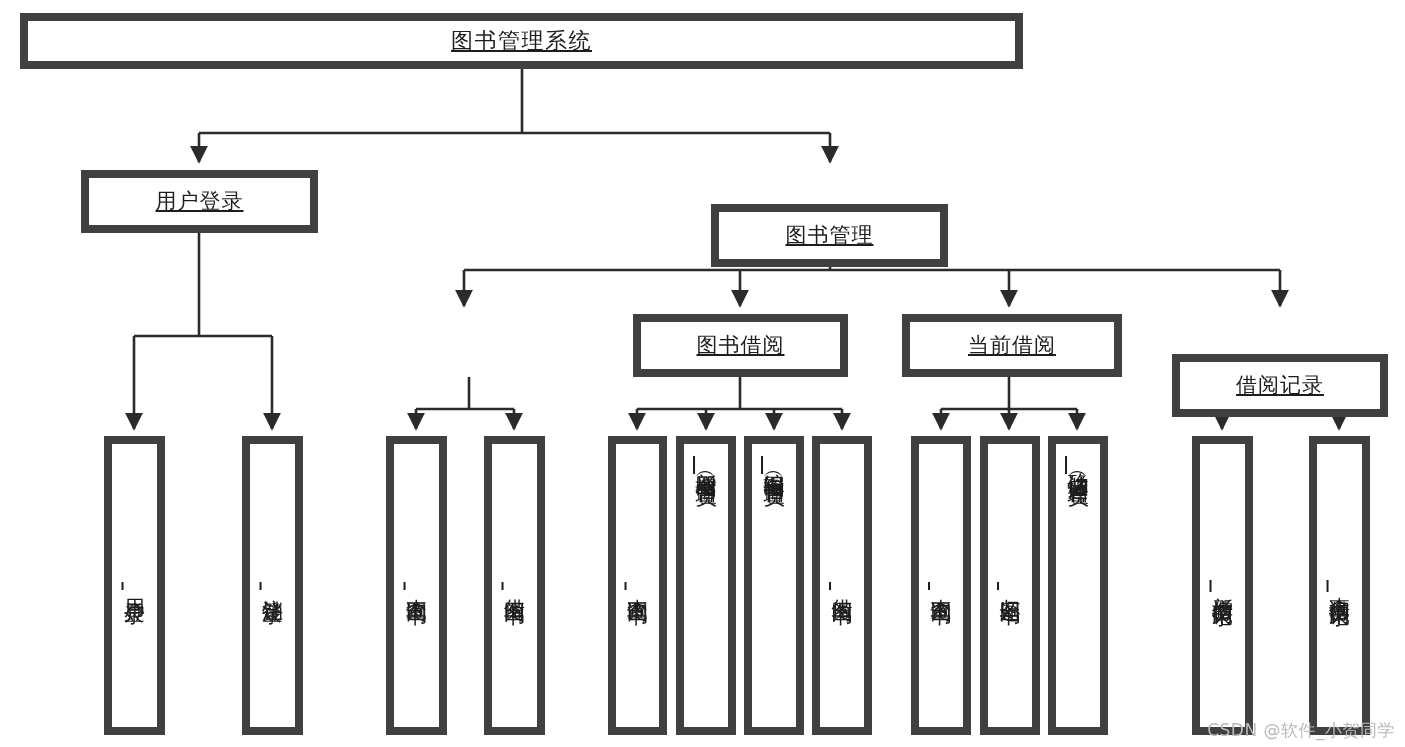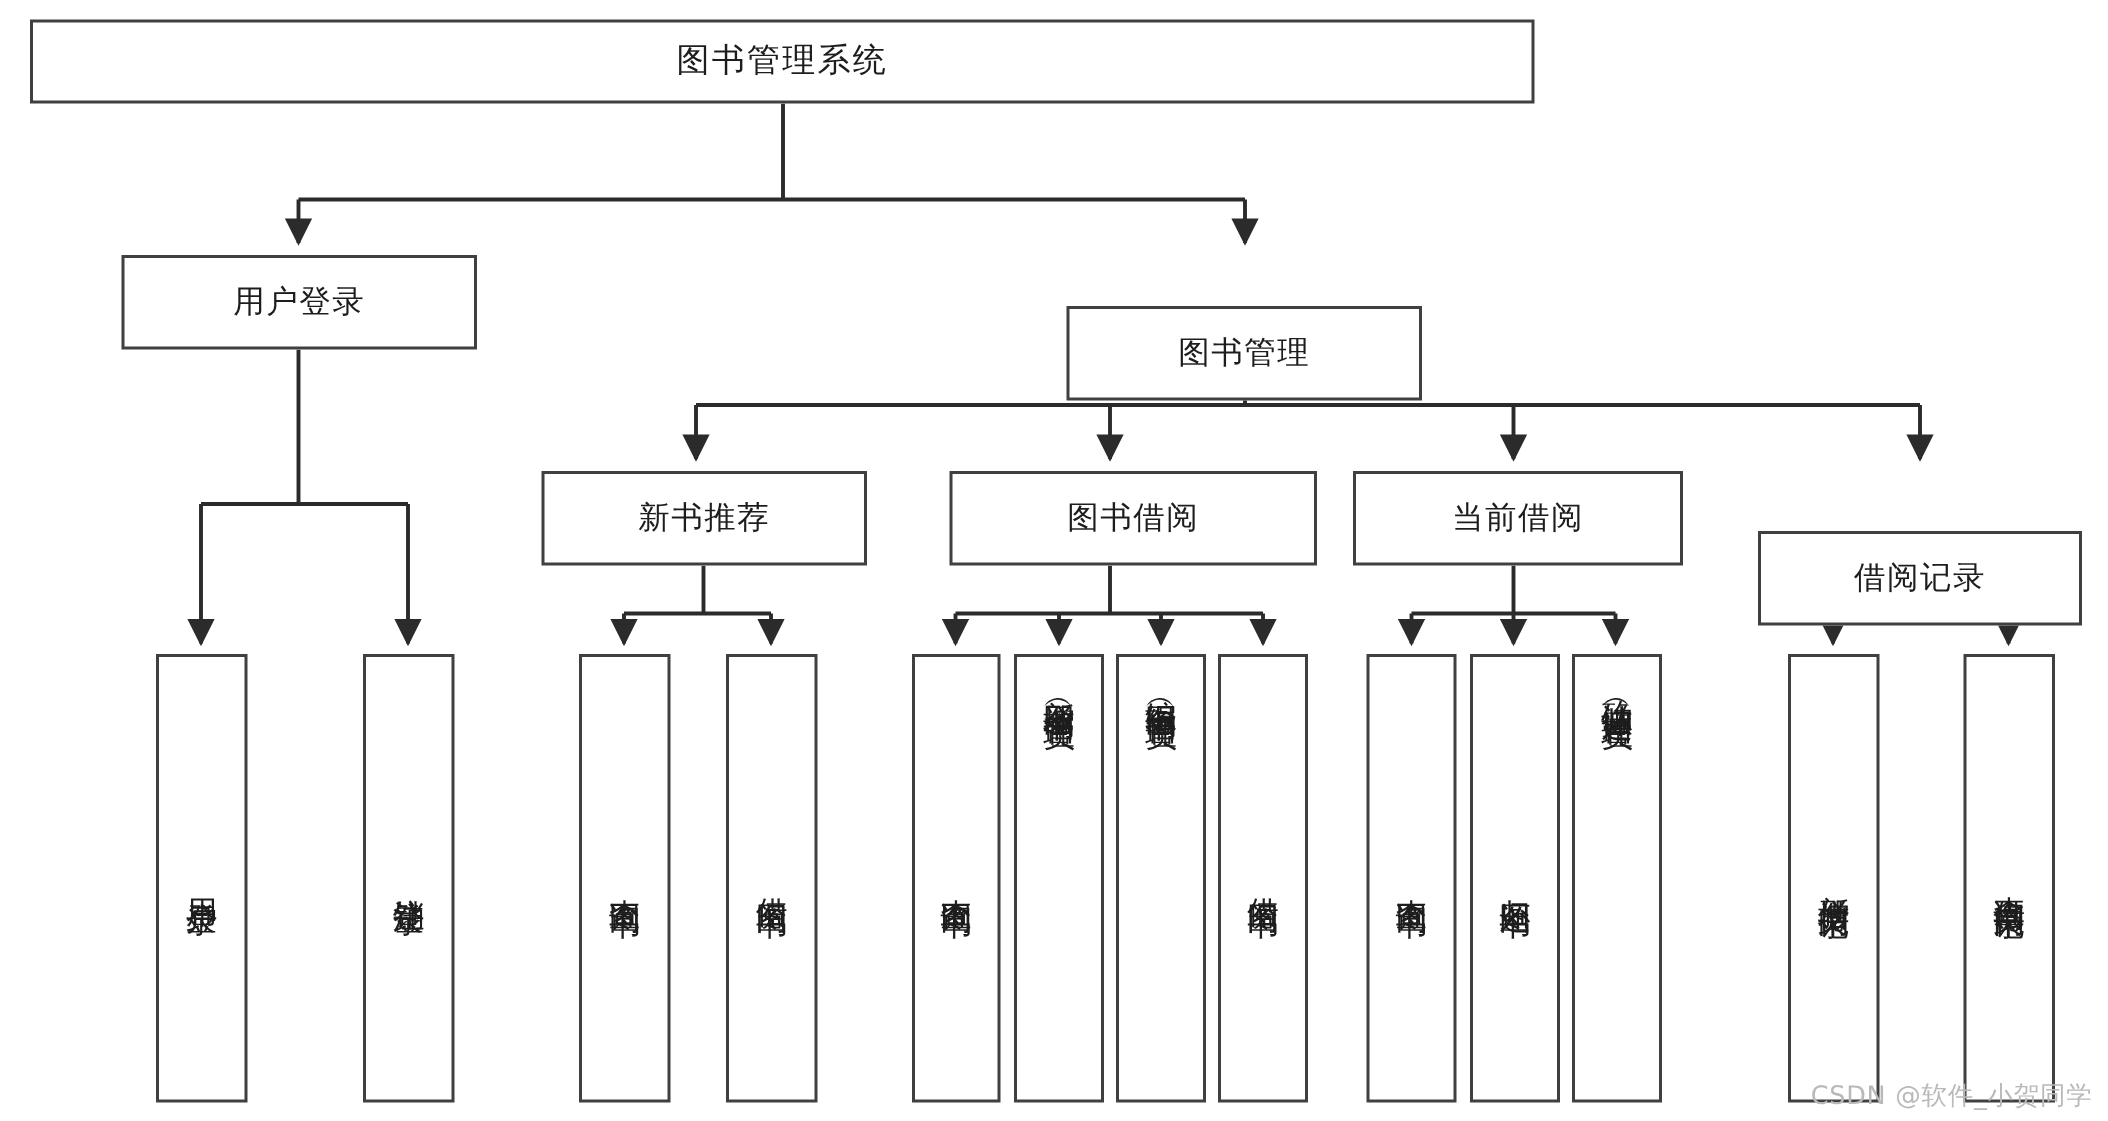--- a/index.html
+++ b/index.html
@@ -22,26 +22,27 @@
     left: 0;
     top: 0;
     width: 1405px;
     height: 747px;
     pointer-events: none;
   }
   .node {
     position: absolute;
     box-sizing: border-box;
     background: #ffffff;
-    border: 2px solid #404040;
+    border: 8px solid #404040;
     display: flex;
     align-items: center;
     justify-content: center;
     color: #1d1d1d;
     z-index: 2;
+    text-decoration: underline;
   }
   .node .lbl {
     display: block;
     text-align: center;
     line-height: 1.22;
     white-space: nowrap;
   }
   
   .node.h .lbl {
     font-size: 21px;
@@ -142,24 +143,21 @@
     <span class="lbl">图书管理系统</span>
   </div>
 
   <div class="node h" style="left:81px; top:170px; width:237px; height:63px;">
     <span class="lbl">用户登录</span>
   </div>
   <div class="node h" style="left:711px; top:170px; width:237px; height:63px;margin-top:34px;">
     <span class="lbl">图书管理</span>
   </div>
 
-  <div class="node h" style="left:361px; top:314px; width:217px; height:63px;">
-    <span class="lbl">新书推荐</span>
-  </div>
-  <div class="node h" style="left:633px; top:314px; width:245px; height:63px;">
+  <div class="node h" style="left:633px; top:314px; width:215px; height:63px;">
     <span class="lbl">图书借阅</span>
   </div>
   <div class="node h" style="left:902px; top:314px; width:220px; height:63px;">
     <span class="lbl">当前借阅</span>
   </div>
   <div class="node h" style="left:1172px; top:314px; width:216px; height:63px;margin-top:40px;">
     <span class="lbl">借阅记录</span>
   </div>
 
   <div class="node v midalign" style="left:104px; top:436px; width:61px; height:299px;">

